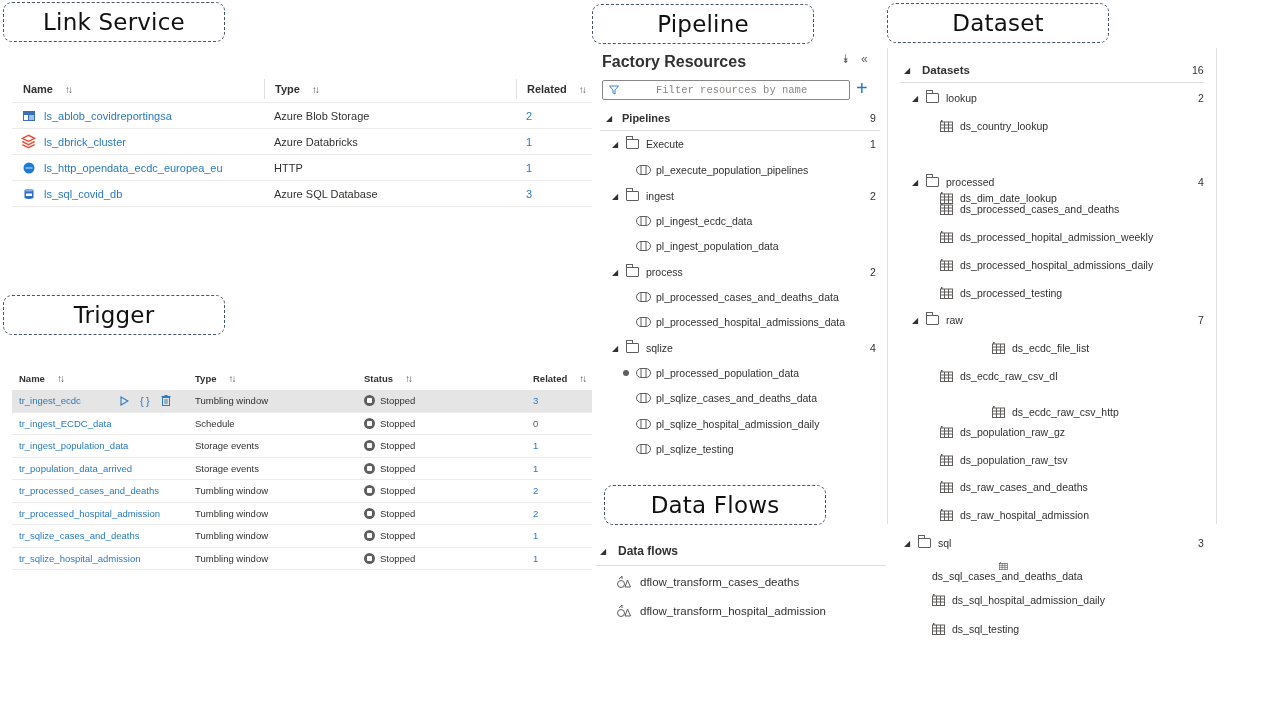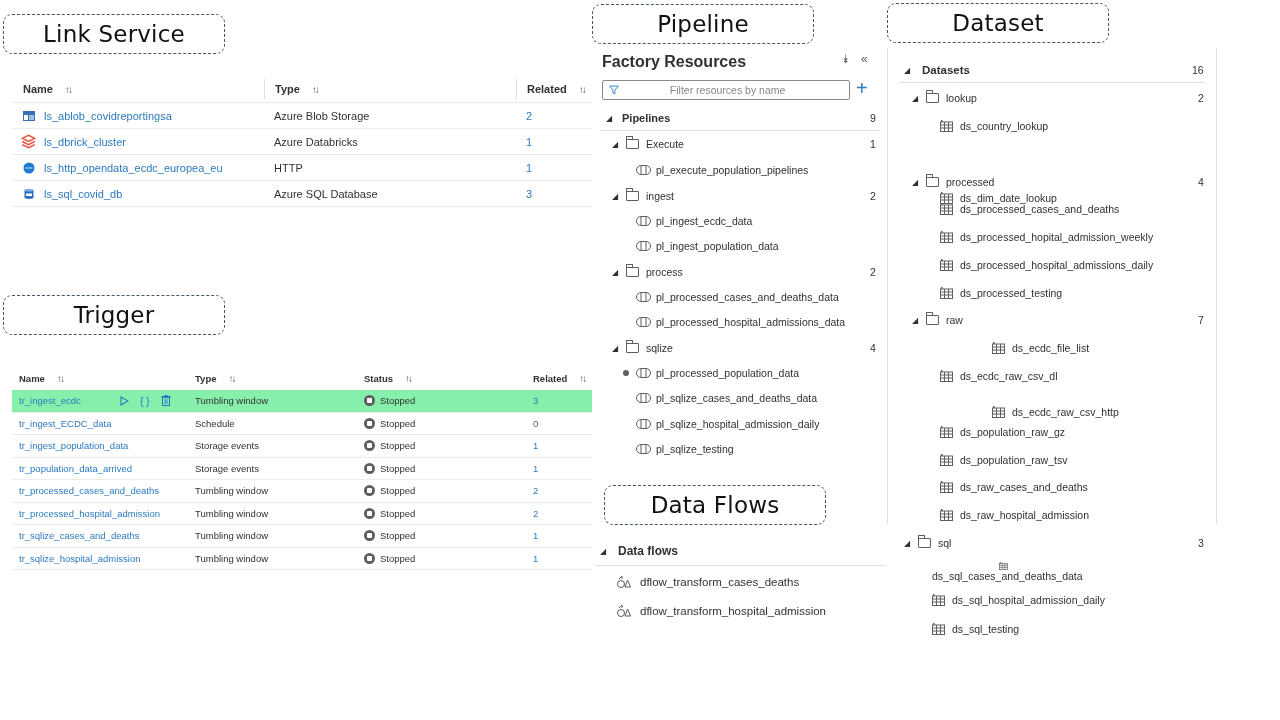--- a/index.html
+++ b/index.html
@@ -24,54 +24,54 @@
   .ls-c2 { width: 252px; padding-left: 10px; display: flex; align-items: center; }
   .ls-c3 { width: 76px; padding-left: 10px; display: flex; align-items: center; }
   .ls-head .ls-c2, .ls-head .ls-c3 { border-left: 1px solid #e1dfdd; height: 20px; }
   .sort { margin-left: 12px; font-size: 10px; color: #555; font-weight: normal; letter-spacing: -2px; }
   .ls-icon { width: 12px; height: 12px; margin-right: 9px; display: inline-block; flex-shrink: 0; }
 
   
   .tr-table { position: absolute; left: 12px; top: 366px; width: 580px; font-size: 9.5px; }
   .tr-head { height: 24px; display: flex; align-items: center; font-weight: 600; color: #323130; }
   .tr-row { height: 22.5px; display: flex; align-items: center; border-bottom: 1px solid #edebe9; }
-  .tr-row.selected { background: #86efac; }
+  .tr-row.selected { background: #e5e5e5; }
   .tr-c1 { width: 176px; padding-left: 7px; display: flex; align-items: center; position: relative; }
   .tr-c2 { width: 172px; padding-left: 7px; }
   .tr-c3 { width: 173px; padding-left: 4px; display: flex; align-items: center; }
   .tr-c4 { width: 59px; display: flex; align-items: center; }
   .tr-actions { position: absolute; left: 108px; display: flex; gap: 11px; align-items: center; color: #2b79c0; font-size: 11px; }
   .stop-icon { width: 11px; height: 11px; border-radius: 50%; background: #605e5c; display: inline-flex; align-items: center; justify-content: center; margin-right: 5px; }
   .stop-icon::after { content: ""; width: 5px; height: 5px; background: #fff; border-radius: 1px; }
 
   
   .fr { position: absolute; left: 596px; top: 48px; width: 290px; }
   .fr-title { position: absolute; left: 6px; top: 5px; font-size: 16px; font-weight: 600; color: #323130; }
   .fr-ctrl { position: absolute; top: 4px; font-size: 12px; color: #605e5c; }
   .filter { position: absolute; left: 6px; top: 32px; width: 248px; height: 20px; border: 1px solid #8a8886; border-radius: 2px; display: flex; align-items: center; padding-left: 6px; font-size: 10.5px; }
-  .filter input { border: none; outline: none; font-size: 10.5px; color: #323130; width: 210px; margin-left: 23px; font-family: Liberation Sans, sans-serif; background: transparent; padding-left: 28px; }
+  .filter input { border: none; outline: none; font-size: 10.5px; color: #323130; width: 210px; margin-left: 9px; font-family: Liberation Mono, monospace; background: transparent; padding-left: 28px; }
   .filter input::placeholder { color: #8a8886; }
   .plus { position: absolute; left: 260px; top: 30px; font-size: 20px; color: #2b79c0; line-height: 20px; }
 
   .tree-row { position: absolute; display: flex; align-items: center; font-size: 10.5px; height: 20px; }
   .tree-row .cnt { position: absolute; font-size: 10.5px; color: #323130; }
   .caret { font-size: 8px; color: #323130; width: 14px; display: inline-block; }
   .folder-icon { width: 13px; height: 10px; border: 1.2px solid #605e5c; border-radius: 1px; position: relative; margin-right: 7px; display: inline-block; }
   .folder-icon::before { content: ""; position: absolute; left: -1.2px; top: -4px; width: 5px; height: 3px; border: 1.2px solid #605e5c; border-bottom: none; border-radius: 1px 1px 0 0; }
   .pipe-icon { display: inline-block; width: 15px; height: 10px; margin-right: 5px; }
   .table-icon { display: inline-block; width: 13px; height: 12px; margin-right: 7px; }
   .df-icon { display: inline-block; width: 16px; height: 14px; margin-right: 8px; }
   .group-title { font-size: 12px; font-weight: 600; }
 
   .divider { position: absolute; background: #e1dfdd; }
 </style>
 </head>
 <body>
 
-<div class="section-label" style="left:3px; top:14px; width:222px;">Link Service</div>
+<div class="section-label" style="left:3px; top:2px; width:222px;">Link Service</div>
 <div class="section-label" style="left:3px; top:295px; width:222px;">Trigger</div>
 <div class="section-label" style="left:592px; top:4px; width:222px;">Pipeline</div>
 <div class="section-label" style="left:887px; top:3px; width:222px;">Dataset</div>
 <div class="section-label" style="left:604px; top:485px; width:222px;">Data Flows</div>
 
 <div class="ls-table">
   <div class="ls-head">
     <div class="ls-c1">
         <span>Name</span>
         <span class="sort">↑↓</span>

